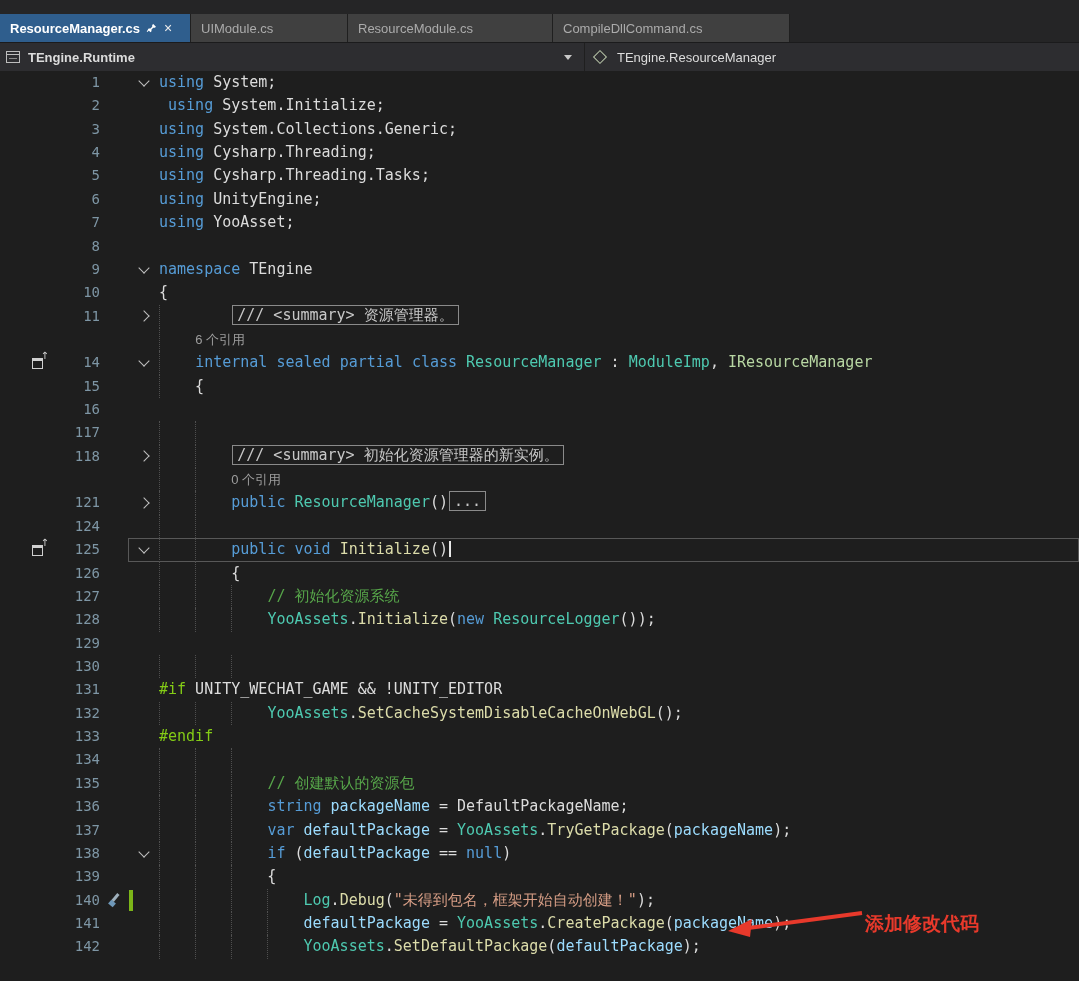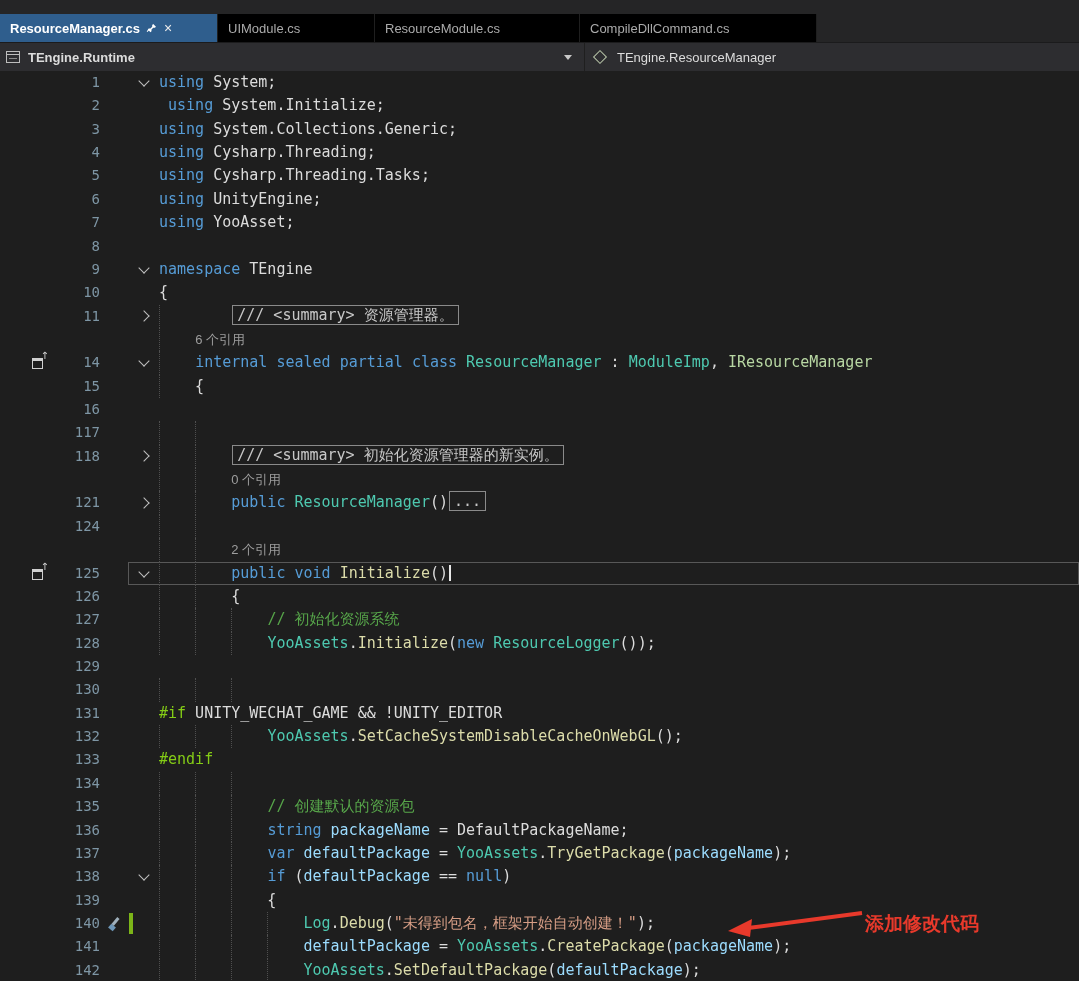--- a/index.html
+++ b/index.html
@@ -1,21 +1,21 @@
 <!DOCTYPE html>
 <html><head>
 <meta charset="utf-8">
 <style>
   html,body{margin:0;padding:0;background:#1E1E1E;}
   .app{width:1079px;height:981px;overflow:hidden;background:#1E1E1E;font-family:"Liberation Sans",sans-serif;position:relative;}
 
   
   .tabstrip{height:42px;background:#252526;display:flex;align-items:flex-end;}
   .tab{height:28px;box-sizing:border-box;display:flex;align-items:center;padding:0 10px;
-       background:#000000;color:#ABABAB;font-size:13px;border-right:1px solid #1F1F1F;overflow:hidden;white-space:nowrap;}
+       background:#404040;color:#ABABAB;font-size:13px;border-right:1px solid #1F1F1F;overflow:hidden;white-space:nowrap;}
   .tab.active{background:#2F5E8D;color:#FFFFFF;font-weight:bold;}
   .tab-label{margin-right:6px;}
   .pin{display:flex;align-items:center;margin-right:7px;}
   .close{color:#EDEDED;font-size:14px;font-weight:normal;line-height:1;}
 
   
   .navbar{height:28px;background:#2D2D30;display:flex;align-items:stretch;border-top:1px solid #1B1B1C;}
   .combo{display:flex;align-items:center;color:#DCDCDC;font-size:13px;}
   .combo.project{flex:0 0 584px;padding-left:6px;box-sizing:border-box;font-weight:bold;}
   .combo.member{flex:1;padding-left:8px;}
@@ -65,21 +65,21 @@
   .annotation-layer{position:absolute;left:0;top:0;width:100%;height:100%;pointer-events:none;z-index:5;}
   .anno-arrow{position:absolute;left:722px;top:823px;}
   .anno-text{position:absolute;left:865px;top:828px;color:#E8392B;font-size:19px;font-weight:600;font-family:"Liberation Sans",sans-serif;}
 </style>
 </head>
 <body>
 
 <div class="app">
 
   <div class="tabstrip">
-    <div class="tab active" style="width:218px">
+    <div class="tab active" style="width:191px">
       <span class="tab-label">ResourceManager.cs</span>
       <span class="pin">
         <svg width="11" height="11" viewBox="0 0 16 16">
             <path fill="#FFFFFF" d="M10.5 1.5 L14.5 5.5 L13 7 L10.5 7 L8 9.5 L8 12 L6.5 13.5 L2.5 9.5 L4 8 L6.5 8 L9 5.5 L9 3 Z"></path>
             <rect x="1" y="12" width="5" height="1.5" transform="rotate(-45 1 12)" fill="#FFFFFF"></rect>
           </svg>
       </span>
       <span class="close">×</span>
     </div>
     <div class="tab" style="width:157px">
@@ -310,30 +310,20 @@
         <div class="row">
           <div class="gmargin"></div>
           <div class="lnum">124</div>
           <div class="amargin"></div>
           <div class="linebox">
             <div class="cbar"></div>
             <div class="fold"></div>
             <div class="content"><span class="guide" style="left: calc(0ch + 5px);"></span><span class="guide" style="left: calc(4ch + 5px);"></span></div>
           </div>
         </div>
-        <div class="row">
-          <div class="gmargin"></div>
-          <div class="lnum"></div>
-          <div class="amargin"></div>
-          <div class="linebox">
-            <div class="cbar"></div>
-            <div class="fold"></div>
-            <div class="content"><span class="guide" style="left: calc(0ch + 5px);"></span><span class="guide" style="left: calc(4ch + 5px);"></span><span class="pl">        </span><span class="lens">2 个引用</span></div>
-          </div>
-        </div>
         <div class="row current">
           <div class="gmargin">
             <span class="inh"></span>
           </div>
           <div class="lnum">125</div>
           <div class="amargin"></div>
           <div class="linebox">
             <div class="cbar"></div>
             <div class="fold">
               <span class="chev down"></span>

